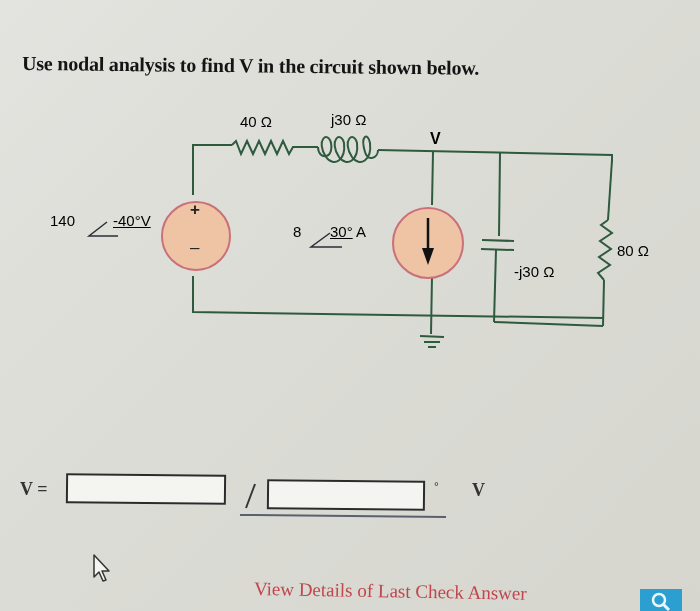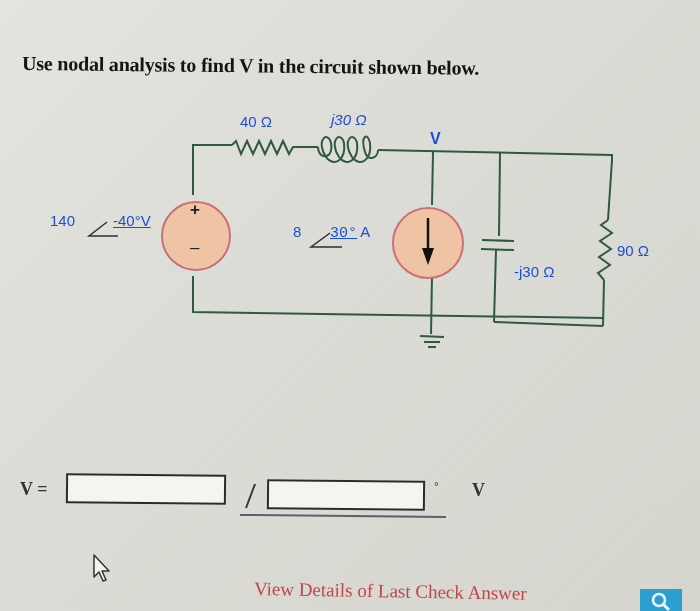--- a/index.html
+++ b/index.html
@@ -29,26 +29,25 @@
   }
   .circuit {
     position: absolute;
     left: 0;
     top: 0;
   }
   .lbl {
     position: absolute;
     font-family: "Liberation Sans", sans-serif;
     font-size: 15px;
-    color: #1d4ed8;
+    color: #000000;
     white-space: nowrap;
   }
   .angle-under {
     text-decoration: underline;
-    font-family: Liberation Mono, monospace;
   }
   .answer-row {
     position: absolute;
     left: 20px;
     top: 470px;
     width: 480px;
     height: 60px;
   }
   .v-label {
     position: absolute;
@@ -180,33 +179,33 @@
     <polygon points="422,248 434,248 428,265" stroke="none"></polygon>
   </g>
 
   <g stroke="#2a2f3a" stroke-width="1.5" fill="none">
     <polyline points="107,222 89,236 118,236"></polyline>
     <polyline points="330,233 311,247 342,247"></polyline>
   </g>
 </svg>
 
 <span class="lbl" style="left:240px;top:113px;">40 Ω</span>
-<span class="lbl" style="left:331px;top:111px;font-style:italic;">j30 Ω</span>
+<span class="lbl" style="left:331px;top:111px;">j30 Ω</span>
 <span class="lbl" style="left:430px;top:130px;font-weight:bold;font-size:16px;">V</span>
 
 <span class="lbl" style="left:50px;top:212px;">140</span>
 <span class="lbl" style="left:113px;top:212px;text-decoration:underline;">-40°V</span>
 <span class="lbl" style="left:190px;top:200px;font-weight:bold;font-size:17px;color:#222;">+</span>
 <span class="lbl" style="left:190px;top:238px;font-size:17px;color:#222;">–</span>
 
 <span class="lbl" style="left:293px;top:223px;">8</span>
 <span class="lbl" style="left:330px;top:223px;"><span class="angle-under">30°</span> <span>A</span></span>
 
 <span class="lbl" style="left:502px;top:263px;margin-left:12px;">-j30 Ω</span>
-<span class="lbl" style="left:617px;top:242px;">90 Ω</span>
+<span class="lbl" style="left:617px;top:242px;">80 Ω</span>
 
 <div class="answer-row">
   <span class="v-label">V =</span>
   <input class="mag-input" type="text" value="" style="">
   <svg class="angle-sym" width="12" height="28" viewBox="0 0 12 28">
     <line x1="11" y1="2" x2="2" y2="26" stroke="#333" stroke-width="2"></line>
   </svg>
   <div class="angle-underline"></div>
   <input class="ang-input" type="text" value="" style="">
   <span class="deg-sym">°</span>

